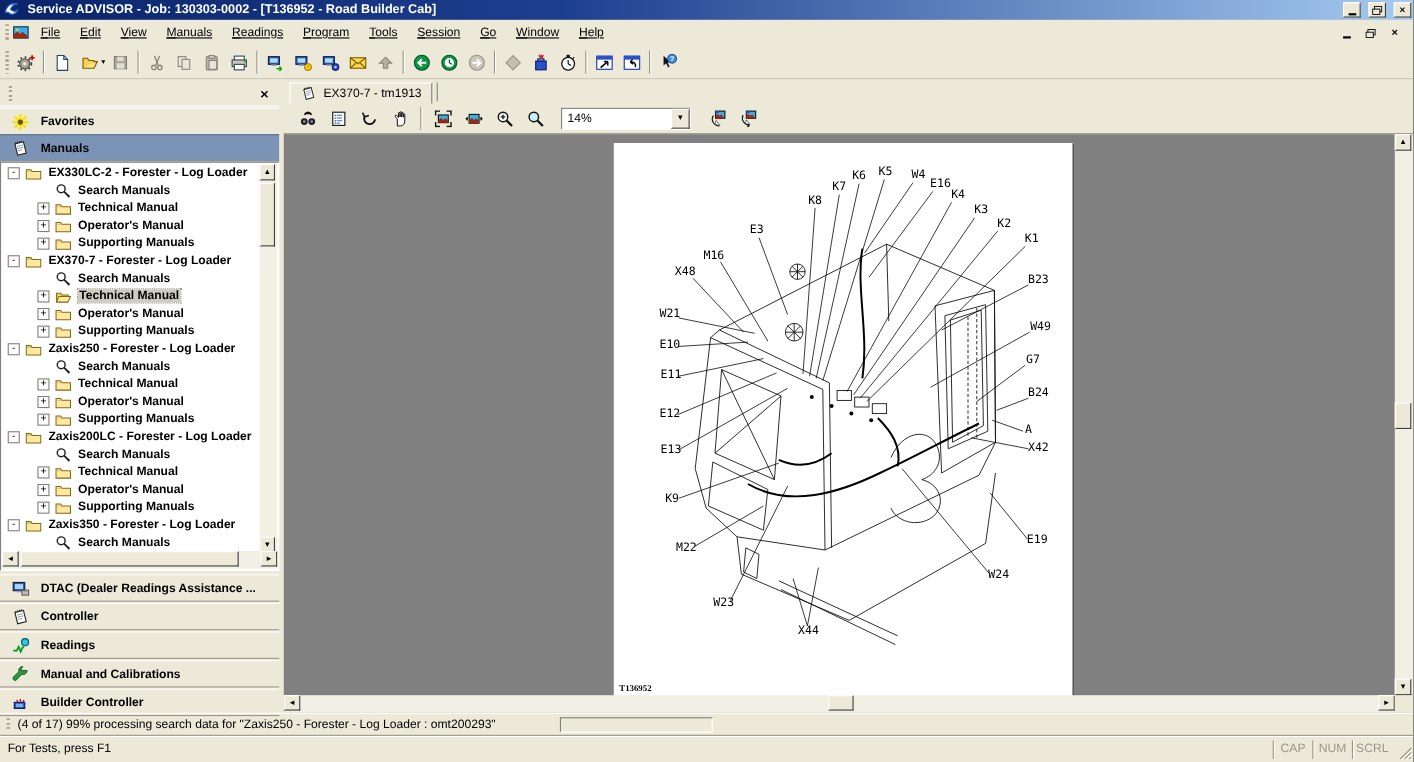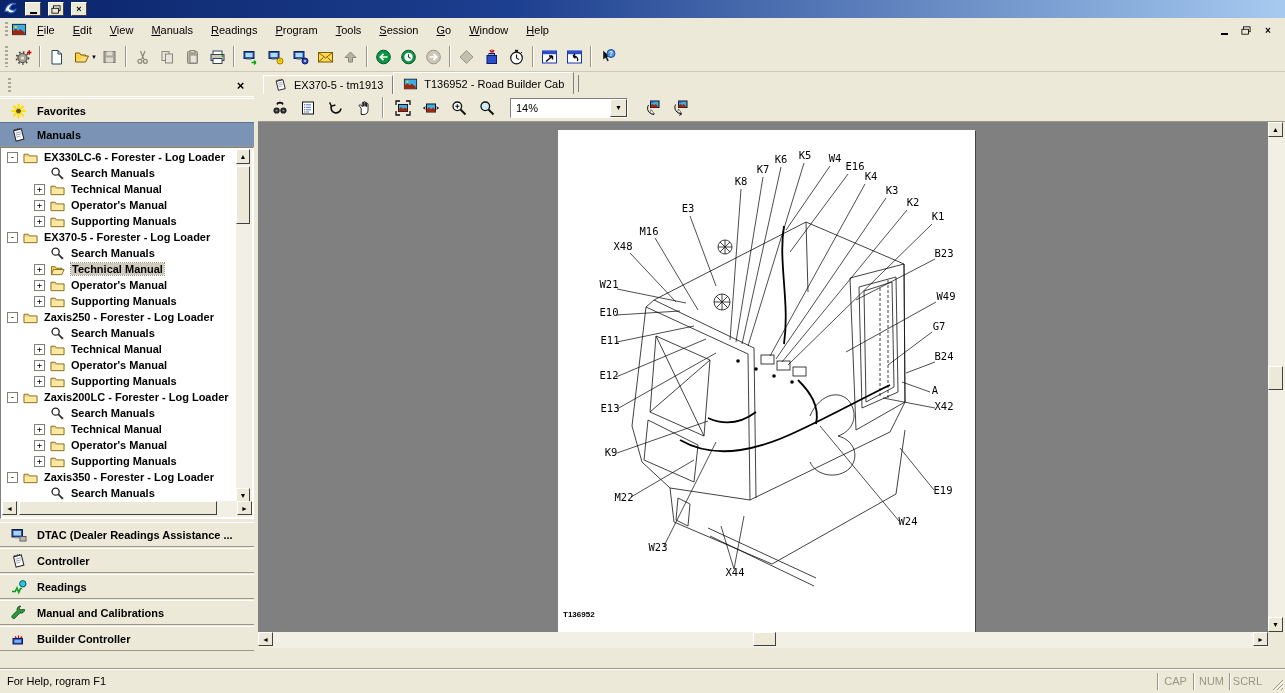--- a/index.html
+++ b/index.html
@@ -86,21 +86,21 @@
   .combo{width:118px;height:20px;background:#fff;border:1px solid;
     border-color:#808080 #fff #fff #808080;display:flex;align-items:center;margin:0 8px;}
   .combo-text{flex:1;padding-left:5px;}
   .combo-btn{width:17px;height:18px;background:#ece9d8;border:1px solid;
     border-color:#fff #404040 #404040 #fff;font-size:7px;display:flex;
     align-items:center;justify-content:center;}
 
   .docarea{position:absolute;left:0;top:50px;right:0;bottom:0;background:#808080;}
   .page{position:absolute;left:300px;top:8px;width:417px;height:503px;background:#fff;
     box-shadow:1px 1px 0 #404040;}
-  .fig-id{position:absolute;left:5px;bottom:14px;font-family:Liberation Sans, sans-serif;
+  .fig-id{position:absolute;left:5px;bottom:3px;font-family:Liberation Serif, serif;
     font-size:8px;font-weight:bold;text-align:center;}
   .doc-vsb{right:0;top:0;width:17px;height:510px;}
   .doc-hsb{left:0;bottom:0;height:16px;right:17px;}
   .doc-corner{position:absolute;right:0;bottom:0;width:17px;height:16px;background:#ece9d8;}
   #diagram text{font-family:"DejaVu Sans Mono",monospace;font-size:10.5px;fill:#000;}
   #diagram line{stroke:#000;stroke-width:0.7;}
 
   
   .statusrow{position:absolute;left:0;top:648px;right:0;height:20px;display:flex;
     align-items:center;border-top:1px solid #fff;padding-left:3px;}
@@ -120,20 +120,21 @@
 <body>
 
 <div class="app">
 
   <div class="titlebar">
     <span class="hicon">
       <svg viewBox="0 0 16 16" width="15" height="15">
           <path d="M2 11C3 4 9 1 14 3 10 3 8 5 7 8c3 3 6 2 7 0-1 5-7 6-9 3z" fill="#fff" stroke="#2a60c8" stroke-width="1.2"></path>
         </svg>
     </span>
+    <span class="title-text">Service ADVISOR - Job: 130303-0002 - [T136952 - Road Builder Cab]</span>
     <span class="win-btn">
         <span class="min-glyph"></span>
       </span>
     <span class="win-btn">
       <svg viewBox="0 0 12 11" width="10" height="9">
           <rect x="3" y="1" width="8" height="6" fill="none" stroke="#000"></rect>
           <rect x="1" y="4" width="8" height="6" fill="#ece9d8" stroke="#000"></rect>
         </svg>
     </span>
     <span class="win-btn">×</span>
@@ -141,21 +142,21 @@
 
   <div class="menubar">
     <span class="grip"></span>
     <span class="hicon" id="menubar-doc-icon"><span style="display: inline-flex; flex: 0 0 auto;">
           <svg viewBox="0 0 16 16" width="16" height="15">
             <rect x="1" y="2.5" width="14" height="11" fill="#3bb0e8" stroke="#123"></rect>
             <path d="M1 10l3.5-3 2.6 2.4 2.3-2 4.6 3.6v2.5H1z" fill="#a02810"></path>
             <circle cx="4.5" cy="5.5" r="1.2" fill="#ffe000"></circle>
           </svg>
         </span></span>
-    <span id="menu-items" style="display:flex;">
+    <span id="menu-items" style="display:flex;text-decoration:underline;">
         <span class="menu-item"><u>F</u>ile</span>
         <span class="menu-item"><u>E</u>dit</span>
         <span class="menu-item"><u>V</u>iew</span>
         <span class="menu-item"><u>M</u>anuals</span>
         <span class="menu-item"><u>R</u>eadings</span>
         <span class="menu-item"><u>P</u>rogram</span>
         <span class="menu-item"><u>T</u>ools</span>
         <span class="menu-item"><u>S</u>ession</span>
         <span class="menu-item"><u>G</u>o</span>
         <span class="menu-item"><u>W</u>indow</span>
@@ -417,21 +418,21 @@
       <div class="treepanel">
         <div class="tree-rows" id="tree-rows">
             <div class="tree-row" style="padding-left: 4px;">
               <span class="ebox">-</span>
               <span class="t-icon" style="display: inline-flex; flex: 0 0 auto;">
                 <svg viewBox="0 0 16 16" width="17" height="15">
                   <path d="M1 4.5h4.5l1.2 1.8H15v7.2H1z" fill="#ffe9a0" stroke="#806a1a"></path>
                   <path d="M1 6.3h5.7" stroke="#c8a84a" stroke-width=".6"></path>
                 </svg>
               </span>
-              <span class="t-label">EX330LC-6 - Forester - Log Loader</span>
+              <span class="t-label">EX330LC-2 - Forester - Log Loader</span>
             </div>
             <div class="tree-row" style="padding-left: 31px;">
               <span class="espace"></span>
               <span class="t-icon" style="display: inline-flex; flex: 0 0 auto;">
                 <svg viewBox="0 0 16 16" width="17" height="15">
                   <circle cx="6" cy="6" r="3.8" fill="none" stroke="#222" stroke-width="1.4"></circle>
                   <path d="M8.8 8.8L13.5 13.5" stroke="#222" stroke-width="1.8"></path>
                   <path d="M12.6 14.3l1.7-1.7" stroke="#222"></path>
                 </svg>
               </span>
@@ -468,21 +469,21 @@
               <span class="t-label">Supporting Manuals</span>
             </div>
             <div class="tree-row" style="padding-left: 4px;">
               <span class="ebox">-</span>
               <span class="t-icon" style="display: inline-flex; flex: 0 0 auto;">
                 <svg viewBox="0 0 16 16" width="17" height="15">
                   <path d="M1 4.5h4.5l1.2 1.8H15v7.2H1z" fill="#ffe9a0" stroke="#806a1a"></path>
                   <path d="M1 6.3h5.7" stroke="#c8a84a" stroke-width=".6"></path>
                 </svg>
               </span>
-              <span class="t-label">EX370-5 - Forester - Log Loader</span>
+              <span class="t-label">EX370-7 - Forester - Log Loader</span>
             </div>
             <div class="tree-row" style="padding-left: 31px;">
               <span class="espace"></span>
               <span class="t-icon" style="display: inline-flex; flex: 0 0 auto;">
                 <svg viewBox="0 0 16 16" width="17" height="15">
                   <circle cx="6" cy="6" r="3.8" fill="none" stroke="#222" stroke-width="1.4"></circle>
                   <path d="M8.8 8.8L13.5 13.5" stroke="#222" stroke-width="1.8"></path>
                   <path d="M12.6 14.3l1.7-1.7" stroke="#222"></path>
                 </svg>
               </span>
@@ -714,31 +715,21 @@
           <div class="tab">
             <span style="display: inline-flex; flex: 0 0 auto;">
               <svg viewBox="0 0 16 16" width="15" height="14">
                 <g transform="rotate(-14 8 8)">
                   <rect x="4.2" y="2.8" width="8" height="10.5" fill="#fff" stroke="#222"></rect>
                   <path d="M5.3 2.8V1.4M7 2.8V1.4M8.7 2.8V1.4M10.4 2.8V1.4" stroke="#222"></path>
                   <path d="M5.5 5.5h5.5M5.5 7.5h5.5M5.5 9.5h4" stroke="#8899aa" stroke-width=".8"></path>
                 </g>
               </svg>
             </span>
-            <span>EX370-5 - tm1913</span>
-          </div>
-          <div class="tab active">
-            <span style="display: inline-flex; flex: 0 0 auto;">
-              <svg viewBox="0 0 16 16" width="15" height="14">
-                <rect x="1" y="2.5" width="14" height="11" fill="#3bb0e8" stroke="#123"></rect>
-                <path d="M1 10l3.5-3 2.6 2.4 2.3-2 4.6 3.6v2.5H1z" fill="#a02810"></path>
-                <circle cx="4.5" cy="5.5" r="1.2" fill="#ffe000"></circle>
-              </svg>
-            </span>
-            <span>T136952 - Road Builder Cab</span>
+            <span>EX370-7 - tm1913</span>
           </div>
           <span class="tab-endsep"></span>
         </div>
       <div class="viewerbar" id="viewerbar">
           <span class="tb-btn">
             <span style="display: inline-flex; flex: 0 0 auto;">
               <svg viewBox="0 0 16 16" width="16" height="16">
                 <path d="M5 4.5L5.8 3h4.4L11 4.5" fill="none" stroke="#111" stroke-width="1.6"></path>
                 <path d="M6.5 3.2a1.6 1.6 0 013 0" fill="none" stroke="#111" stroke-width="1.4"></path>
                 <circle cx="4.6" cy="10.5" r="3.1" fill="#222"></circle>
@@ -954,23 +945,30 @@
         <div class="sb doc-hsb">
           <span class="sb-btn" style="left:0;top:0;width:15px;height:14px;">◄</span>
           <span class="sb-thumb" style="left:495px;top:0;width:23px;height:14px;"></span>
           <span class="sb-btn" style="right:0;top:0;width:15px;height:14px;">►</span>
         </div>
         <div class="doc-corner"></div>
       </div>
     </div>
   </div>
 
+  <div class="statusrow">
+    <span class="grip"></span>
+    <span class="status-text">(4 of 17) 99% processing search data for "Zaxis250 - Forester - Log Loader : omt200293"</span>
+    <span class="progress-track">
+      <span class="progress-fill"></span>
+    </span>
+  </div>
 
   <div class="helpbar">
-    <span>For Help, rogram F1</span>
+    <span>For Tests, press F1</span>
     <span class="status-cells" id="status-cells">
         <span class="cell">CAP</span>
         <span class="cell">NUM</span>
         <span class="cell">SCRL</span>
       </span>
     <span class="resize-grip">
       <svg viewBox="0 0 15 15" width="15" height="15">
           <path d="M14 4L4 14M14 8L8 14M14 12l-2 2" stroke="#9a9788"></path>
           <path d="M15 5L5 15M15 9L9 15M15 13l-2 2" stroke="#fff"></path>
         </svg>

